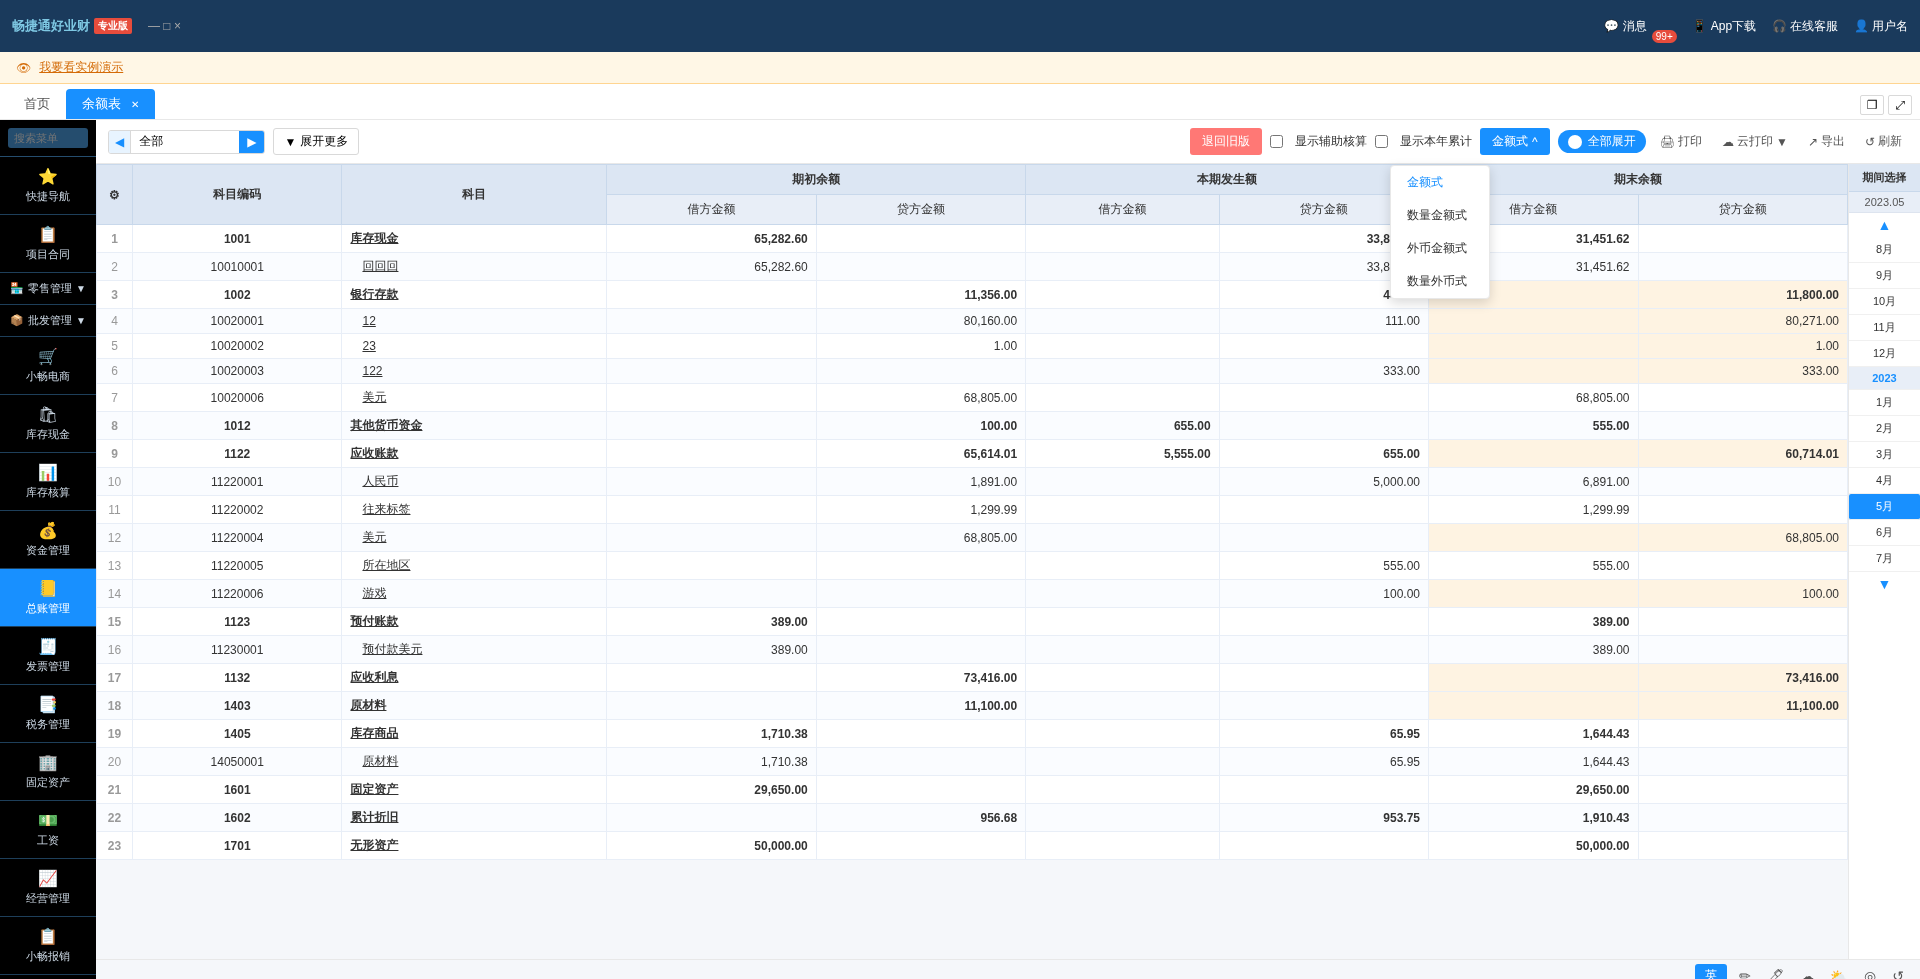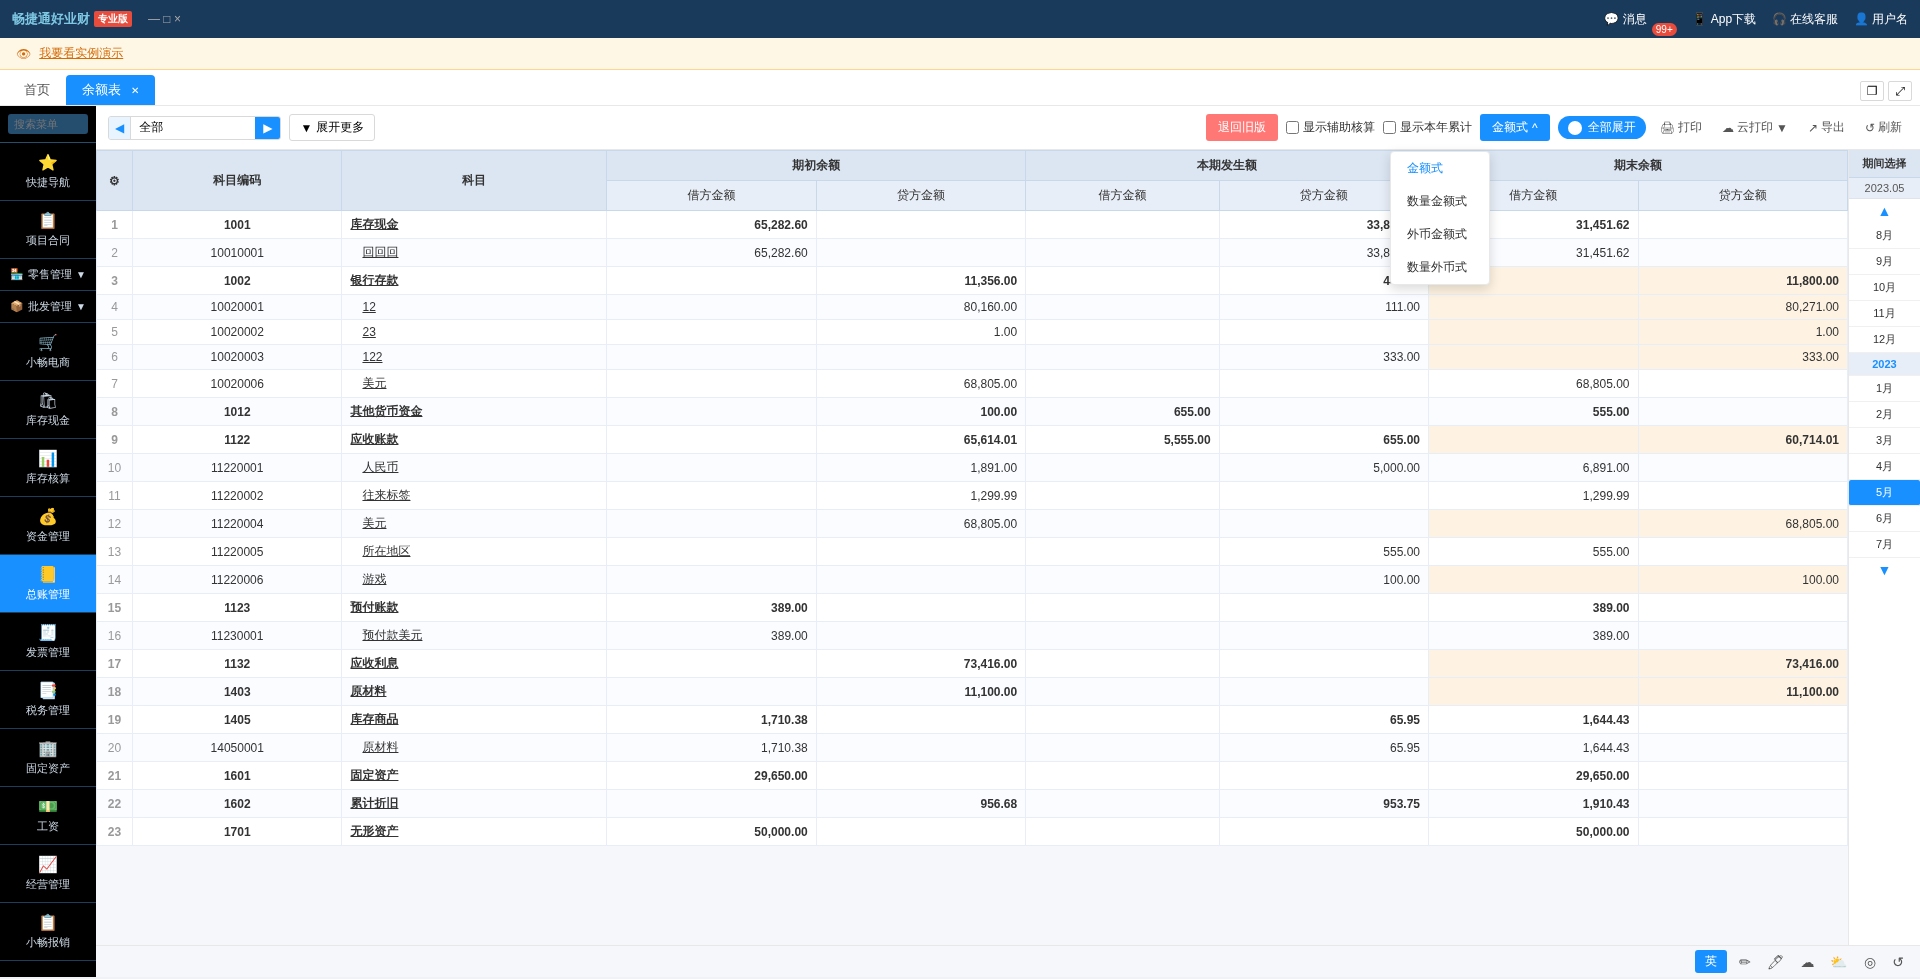--- a/index.html
+++ b/index.html
@@ -1,20 +1,20 @@
 <!DOCTYPE html>
 <html><head>
   <meta charset="utf-8">
   <style>
     * { box-sizing: border-box; margin: 0; padding: 0; }
     body { font-family: 'Microsoft YaHei', Arial, sans-serif; font-size: 12px; background: #f0f2f5; color: #333; overflow: hidden; height: 979px; }
 
     
     .top-bar {
-      height: 38px;
+      height: 52px;
       background: #1a3a5c;
       display: flex;
       align-items: center;
       padding: 0 12px;
       color: #fff;
       justify-content: space-between;
     }
     .top-bar-left { display: flex; align-items: center; gap: 8px; }
     .app-logo { font-size: 13px; color: #7ec8e3; font-weight: bold; display: flex; align-items: center; gap: 4px; }
     .app-logo .sub { font-size: 10px; background: #e74c3c; color: #fff; padding: 1px 4px; border-radius: 2px; }
@@ -133,21 +133,21 @@
       cursor: pointer;
       color: #1890ff;
       font-size: 12px;
       border-right: 1px solid #d9d9d9;
     }
     .search-group input {
       border: none;
       padding: 4px 8px;
       font-size: 12px;
       outline: none;
-      width: 124px;
+      width: 108px;
     }
     .search-group .fwd-btn {
       background: #1890ff;
       border: none;
       padding: 4px 8px;
       cursor: pointer;
       color: #fff;
       font-size: 12px;
     }
     .expand-btn {
@@ -172,21 +172,21 @@
       color: #fff;
       border: none;
       padding: 5px 12px;
       border-radius: 3px;
       cursor: pointer;
       font-size: 12px;
     }
     .checkbox-label {
       display: flex;
       align-items: center;
-      gap: 4px;
+      gap: 12px;
       font-size: 12px;
       cursor: pointer;
     }
     .btn-style-active {
       background: #1890ff;
       color: #fff;
       border: none;
       padding: 5px 12px;
       border-radius: 3px;
       cursor: pointer;

